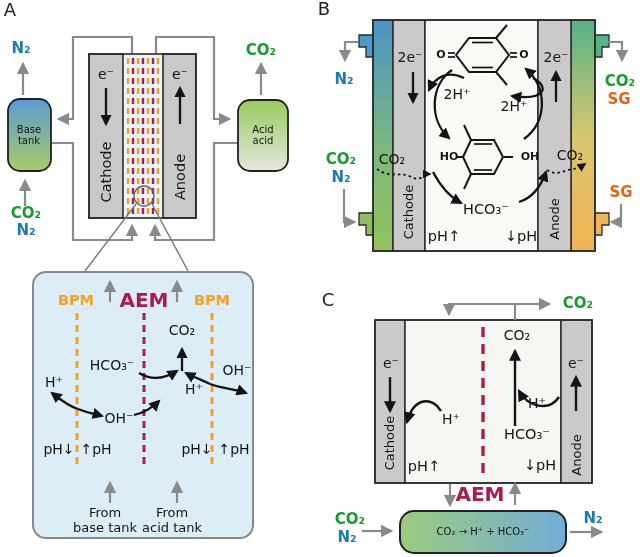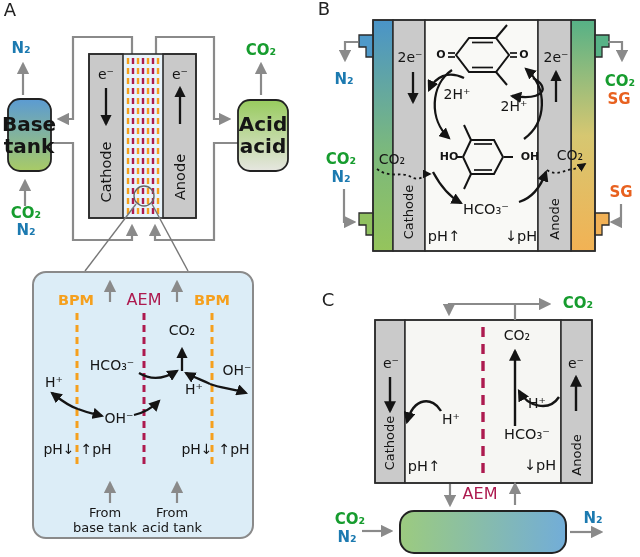--- a/index.html
+++ b/index.html
@@ -7,22 +7,22 @@
        font-family:"DejaVu Sans","Liberation Sans",sans-serif;}
   #layer{position:absolute;left:0;top:0;}
   .lbl{position:absolute;transform:translate(-50%,-50%);color:#151515;font-size:14px;
        white-space:pre-line;text-align:center;line-height:1.12;z-index:2;}
   .rot{transform:translate(-50%,-50%) rotate(-90deg);}
   .panel{font-size:18px;color:#222;}
   .blue{color:var(--c-n2,#1c7ab0);font-weight:bold;font-size:15px;}
   .green{color:var(--c-co2,#169c2e);font-weight:bold;font-size:15px;}
   .sg{color:var(--c-sg,#e8611f);font-weight:bold;font-size:15px;}
   .bpm{color:var(--c-bpm,#f5a01e);font-weight:600;font-size:14.5px;}
-  .aem{color:var(--c-aem,#ad1a4f);font-weight:400;font-size:16px;}
-  .s15{font-size:20px;font-weight:bold;}
+  .aem{color:var(--c-aem,#ad1a4f);font-weight:700;font-size:20px;}
+  .s15{font-size:10px;}
   .s13{font-size:13px;}
   .mol{font-size:11px;font-weight:bold;}
   .big{font-size:14.5px;}
 </style>
 </head>
 <body>
 
 <div id="fig">
 
 <svg id="layer" width="640" height="557" viewBox="0 0 640 557">
@@ -254,17 +254,18 @@
 <div class="lbl" style="left:391px;top:364px">e⁻</div>
 <div class="lbl" style="left:576px;top:364px">e⁻</div>
 <div class="lbl" style="left:451px;top:420px">H⁺</div>
 <div class="lbl" style="left:537px;top:404px">H⁺</div>
 <div class="lbl big" style="left:527px;top:434px">HCO₃⁻</div>
 <div class="lbl big" style="left:424px;top:466px">pH↑</div>
 <div class="lbl big" style="left:540px;top:465px">↓pH</div>
 <div class="lbl rot s13" style="left:390px;top:443px">Cathode</div>
 <div class="lbl rot s13" style="left:577px;top:455px">Anode</div>
 <div class="lbl aem" style="left:480px;top:494px">AEM</div>
+<div class="lbl s15" style="left:483px;top:532px">CO₂ → H⁺ + HCO₃⁻</div>
 <div class="lbl green" style="left:350px;top:519px">CO₂</div>
 <div class="lbl blue" style="left:347px;top:537px">N₂</div>
 <div class="lbl blue" style="left:593px;top:518px">N₂</div>
 
 </div>
 
 </body></html>

